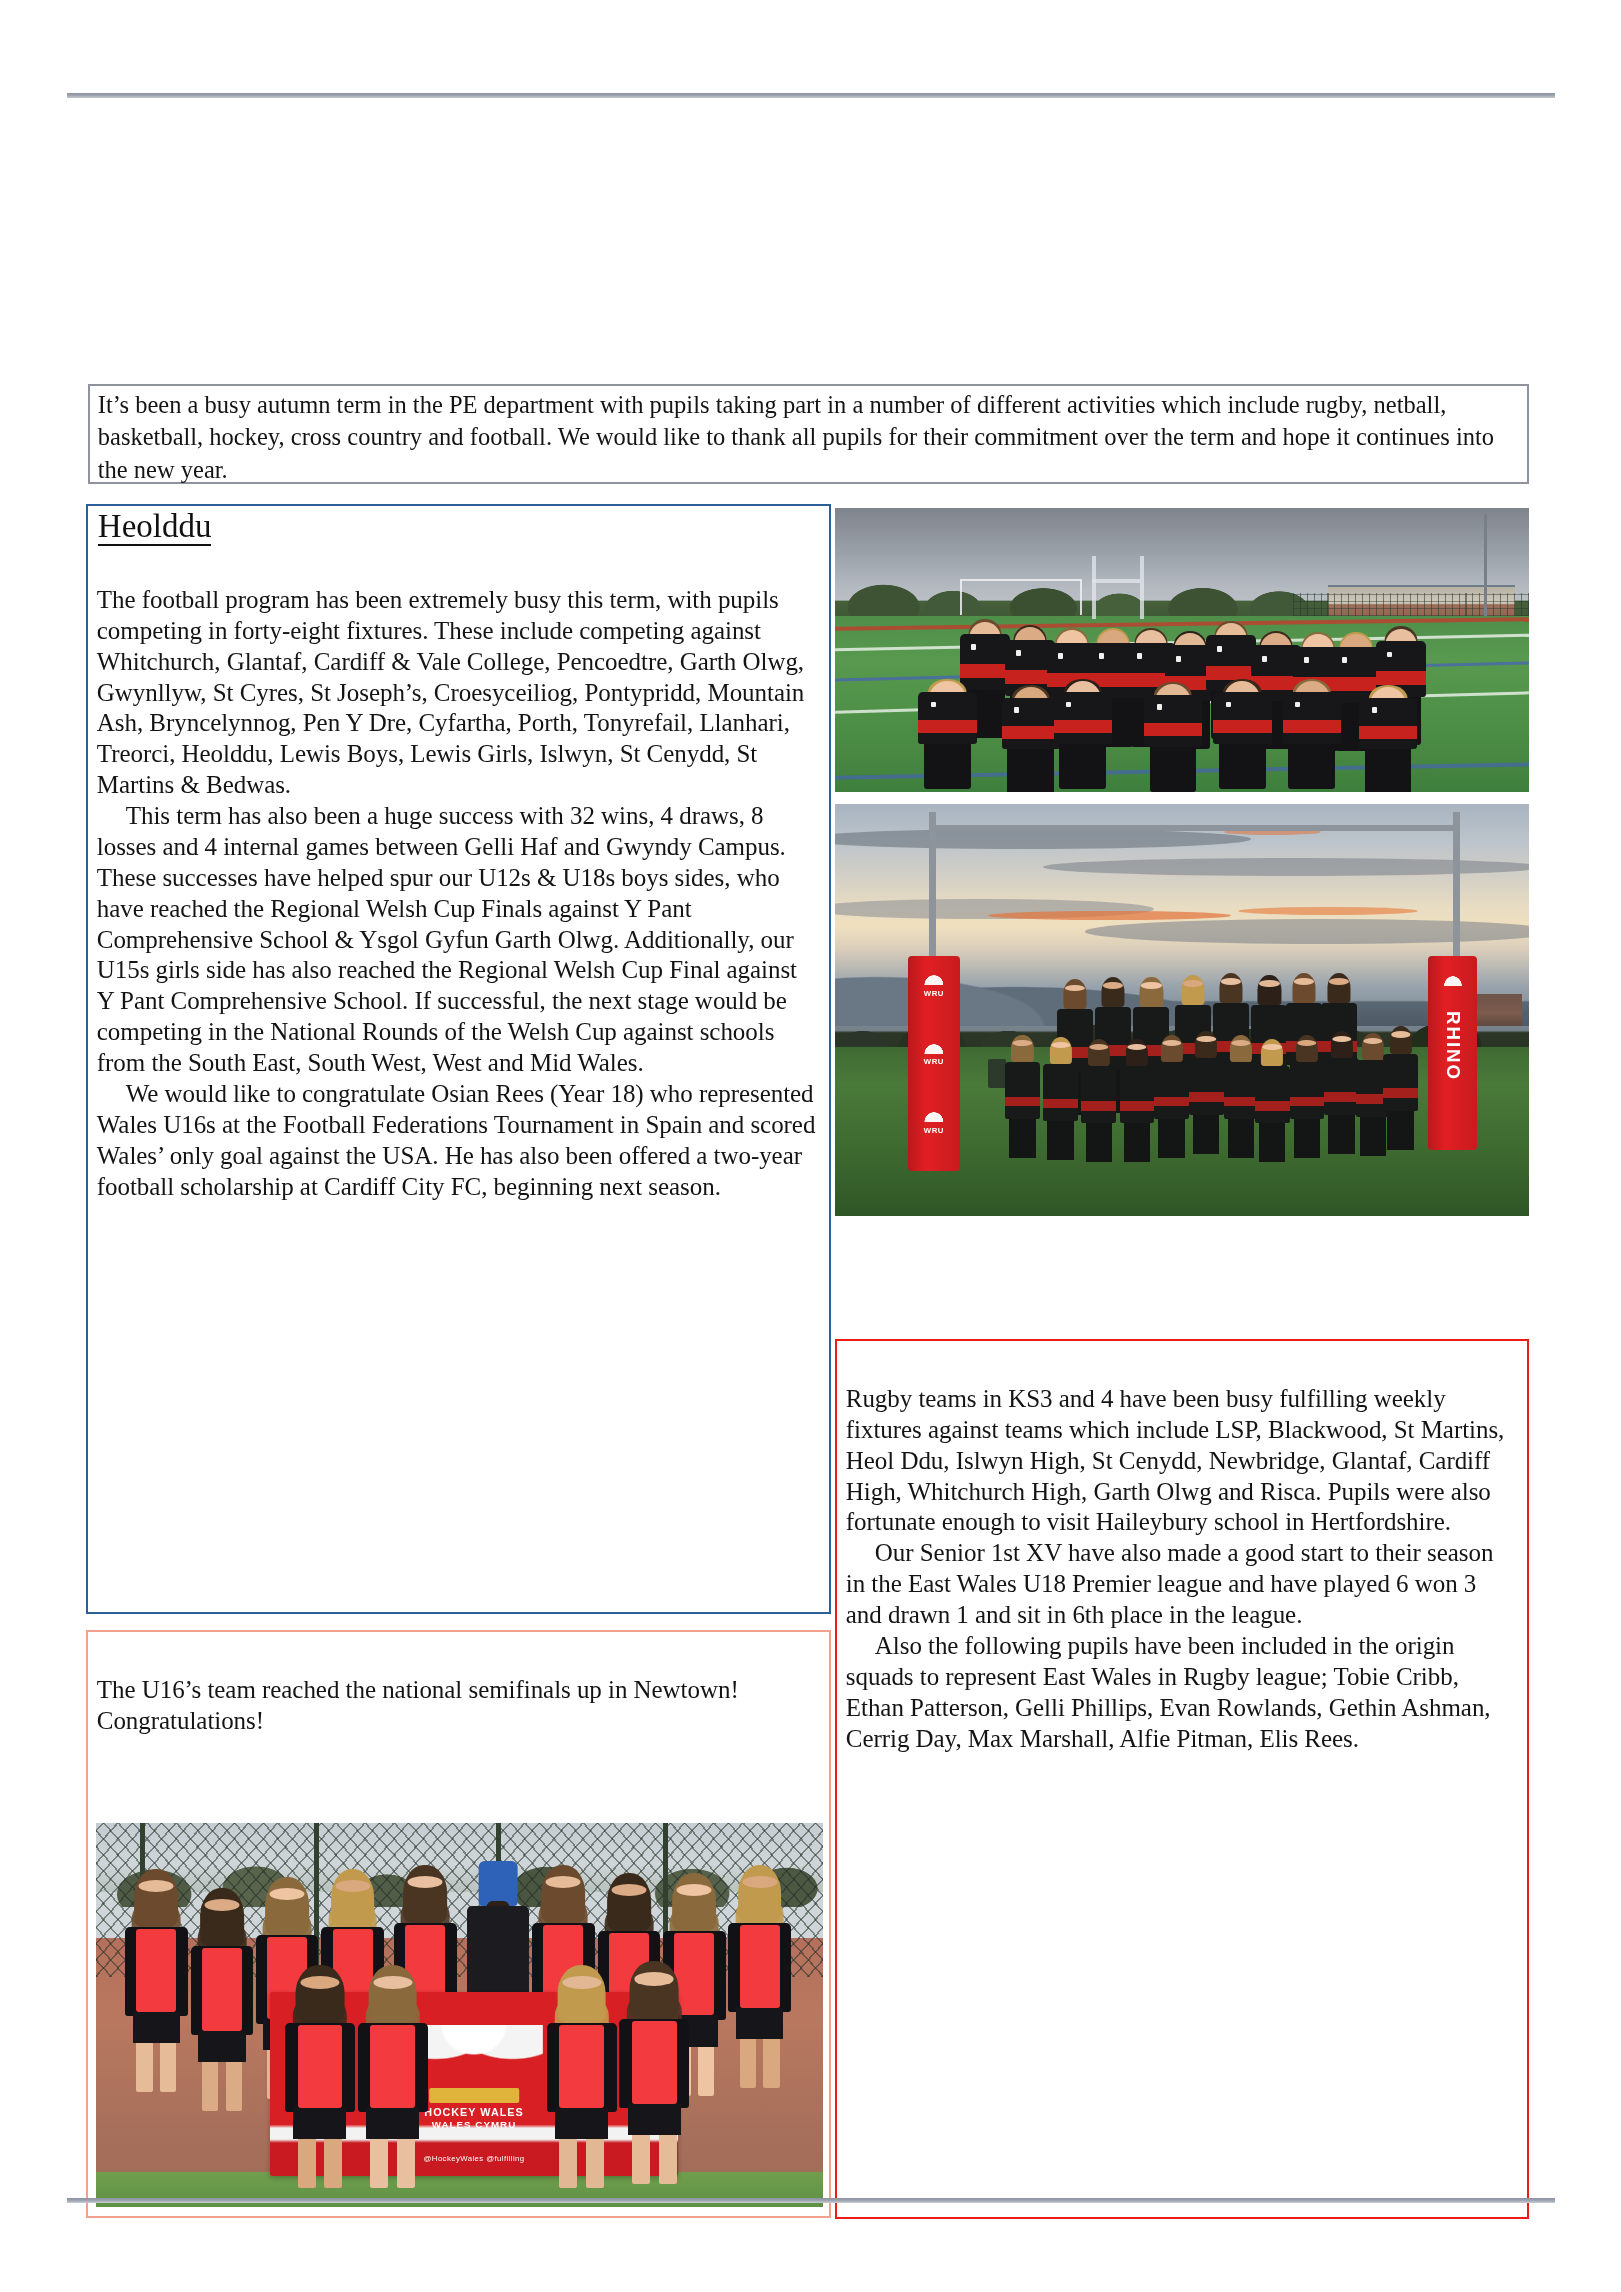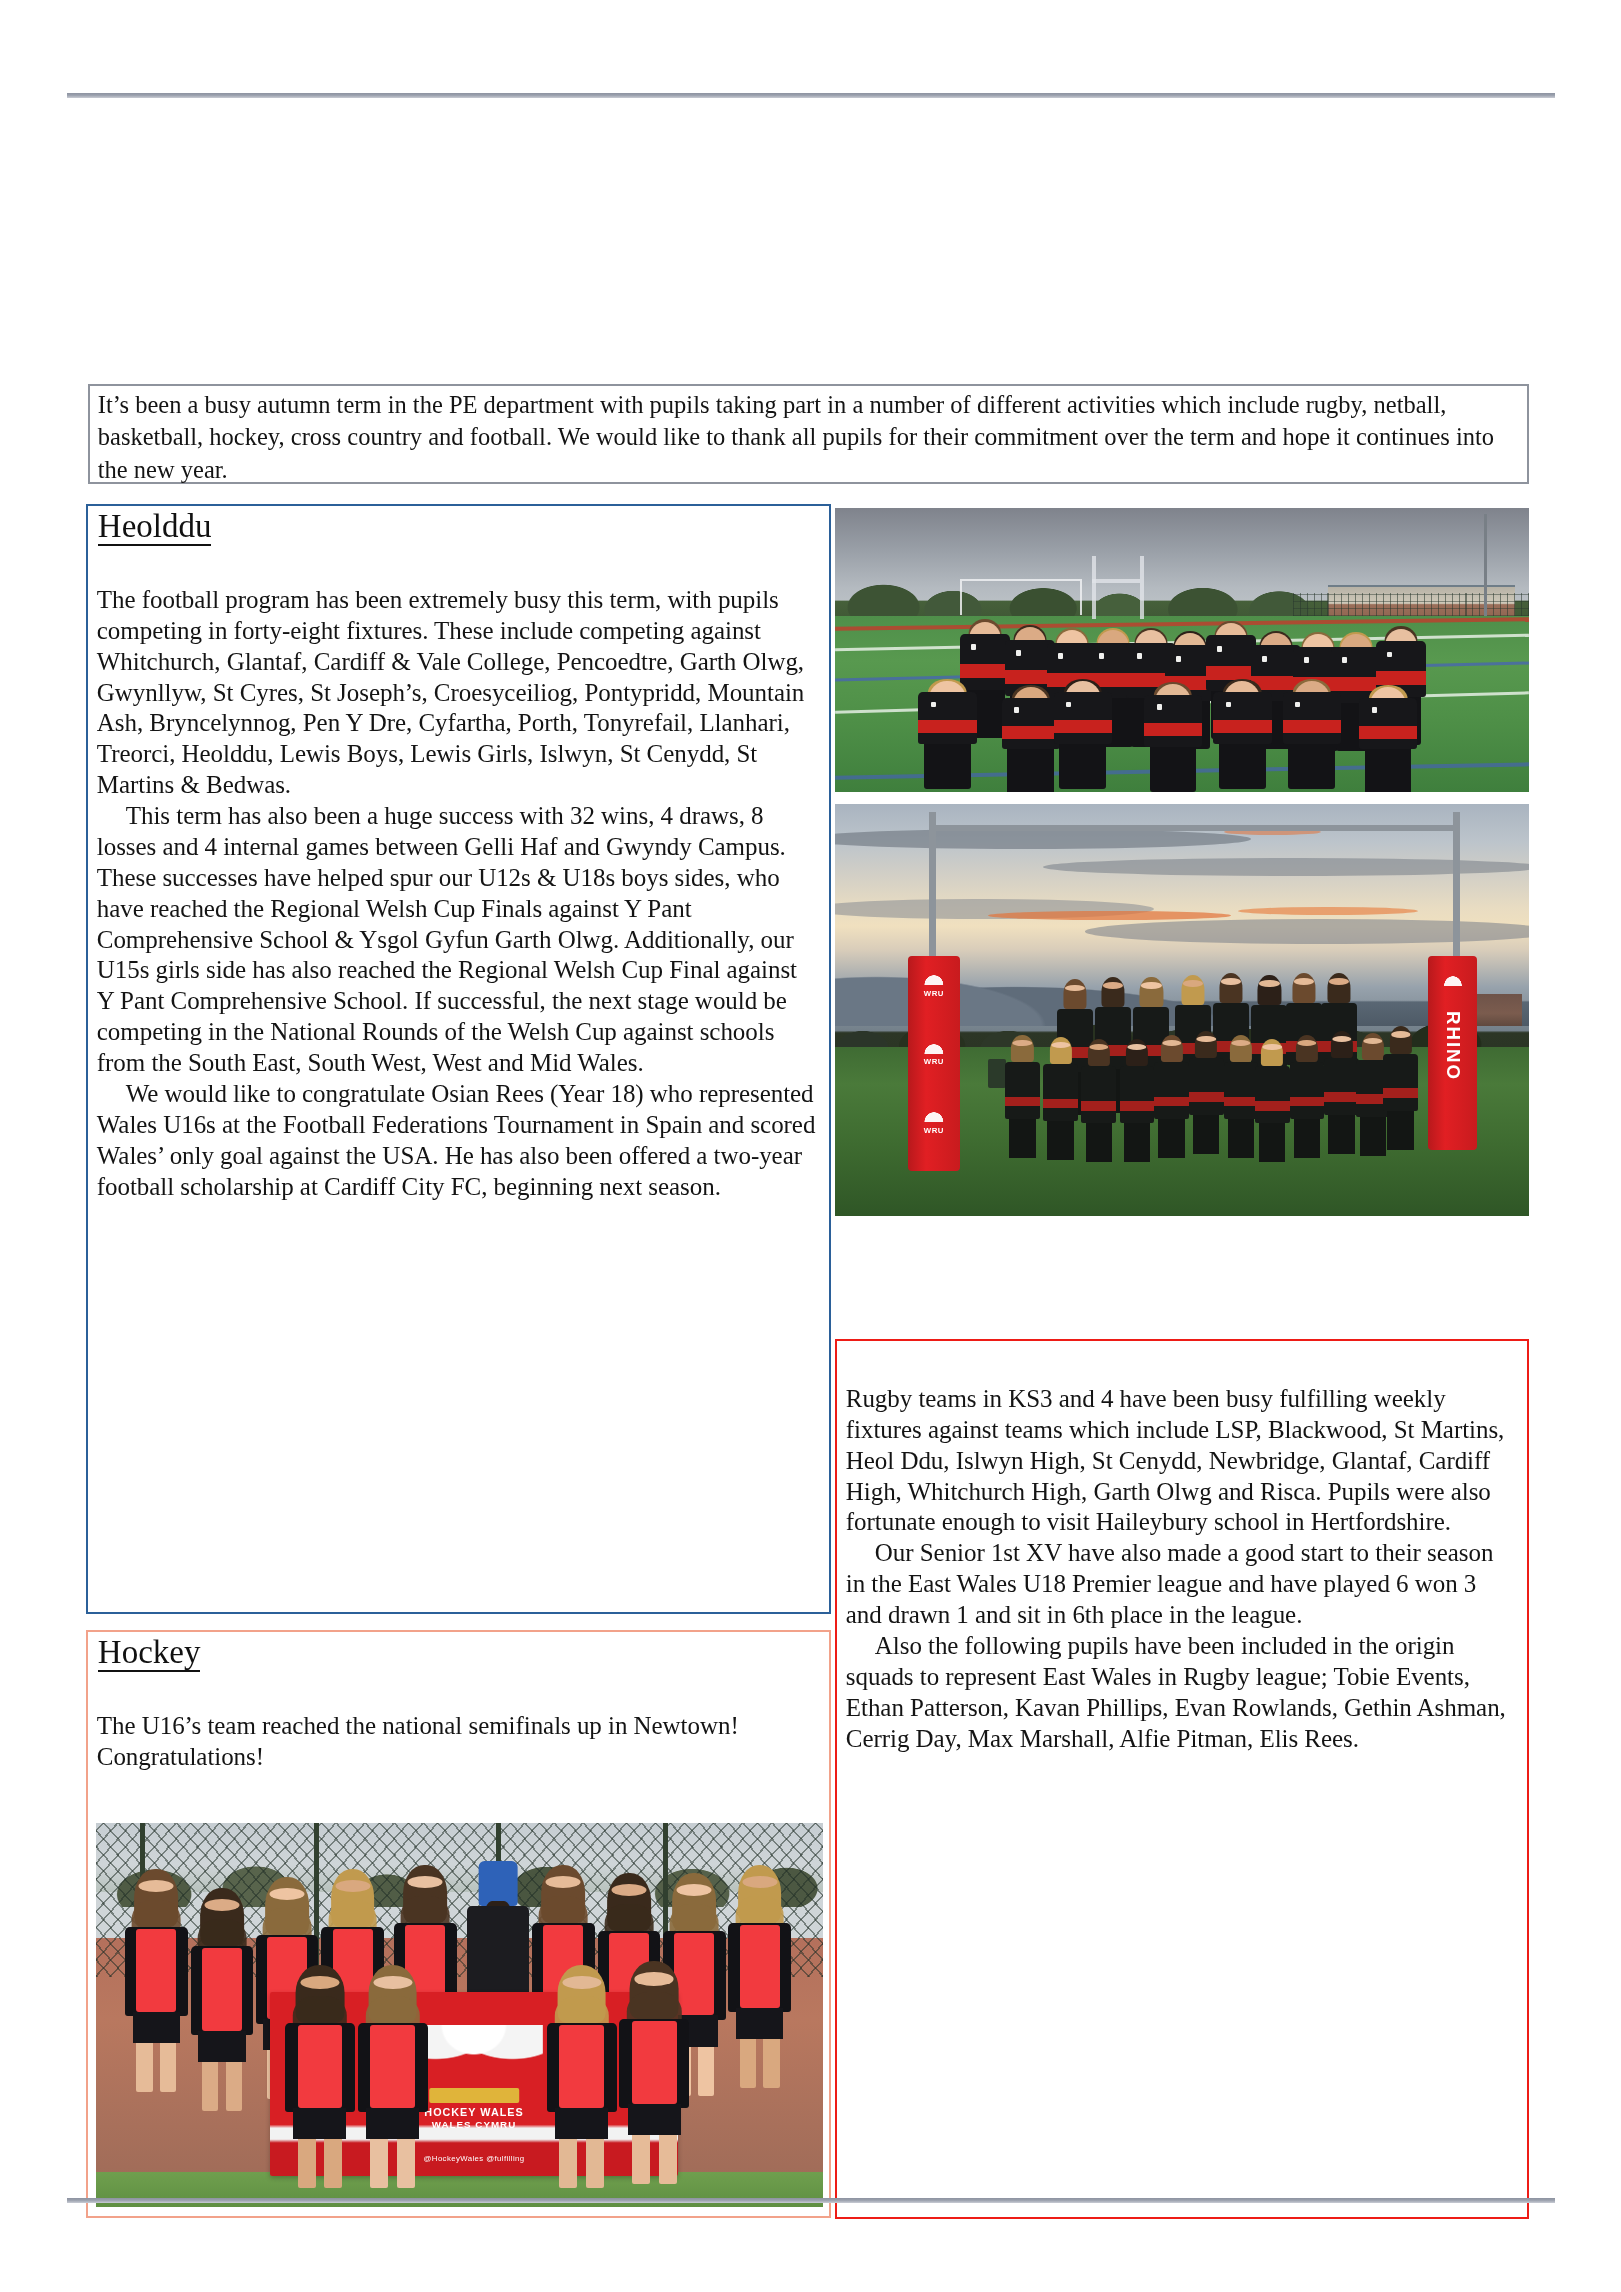--- a/index.html
+++ b/index.html
@@ -440,32 +440,29 @@
     <div class="head-wrap">
       <span class="section-head">Heolddu</span>
     </div>
     <div class="gap-after-head"></div>
     <p class="body-text para">The football program has been extremely busy this term, with pupils competing in forty-eight fixtures. These include competing against Whitchurch, Glantaf, Cardiff &amp; Vale College, Pencoedtre, Garth Olwg, Gwynllyw, St Cyres, St Joseph’s, Croesyceiliog, Pontypridd, Mountain Ash, Bryncelynnog, Pen Y Dre, Cyfartha, Porth, Tonyrefail, Llanhari, Treorci, Heolddu, Lewis Boys, Lewis Girls, Islwyn, St Cenydd, St Martins &amp; Bedwas.</p>
     <p class="body-text para indent">This term has also been a huge success with 32 wins, 4 draws, 8 losses and 4 internal games between Gelli Haf and Gwyndy Campus. These successes have helped spur our U12s &amp; U18s boys sides, who have reached the Regional Welsh Cup Finals against Y Pant Comprehensive School &amp; Ysgol Gyfun Garth Olwg. Additionally, our U15s girls side has also reached the Regional Welsh Cup Final against Y Pant Comprehensive School. If successful, the next stage would be competing in the National Rounds of the Welsh Cup against schools from the South East, South West, West and Mid Wales.</p>
     <p class="body-text para indent">We would like to congratulate Osian Rees (Year 18) who represented Wales U16s at the Football Federations Tournament in Spain and scored Wales’ only goal against the USA. He has also been offered a two-year football scholarship at Cardiff City FC, beginning next season.</p>
   </div>
 
   <div class="box box-hockey">
-    <div class="head-wrap">
-      <span class="section-head">Hockey</span>
-    </div>
     <div class="gap-after-head"></div>
     <p class="body-text para">The U16’s team reached the national semifinals up in Newtown! Congratulations!</p>
   </div>
 
   <div class="box box-rugby">
     <div class="gap-after-head"></div>
     <p class="body-text para">Rugby teams in KS3 and 4 have been busy fulfilling weekly fixtures against teams which include LSP, Blackwood, St Martins, Heol Ddu, Islwyn High, St Cenydd, Newbridge, Glantaf, Cardiff High, Whitchurch High, Garth Olwg and Risca. Pupils were also fortunate enough to visit Haileybury school in Hertfordshire.</p>
     <p class="body-text para indent">Our Senior 1st XV have also made a good start to their season in the East Wales U18 Premier league and have played 6 won 3 and drawn 1 and sit in 6th place in the league.</p>
-    <p class="body-text para indent">Also the following pupils have been included in the origin squads to represent East Wales in Rugby league; Tobie Events, Ethan Patterson, Kavan Phillips, Evan Rowlands, Gethin Ashman, Cerrig Day, Max Marshall, Alfie Pitman, Elis Rees.</p>
+    <p class="body-text para indent">Also the following pupils have been included in the origin squads to represent East Wales in Rugby league; Tobie Cribb, Ethan Patterson, Gelli Phillips, Evan Rowlands, Gethin Ashman, Cerrig Day, Max Marshall, Alfie Pitman, Elis Rees.</p>
   </div>
 
   <div class="photo photo-football-team">
     <div class="ph-inner">
       <div class="fb-sky"></div>
       <div class="fb-trees"></div>
       <div class="fb-building"></div>
       <div class="fb-fence"></div>
       <div class="fb-pole"></div>
       <div class="fb-pitch"></div>

